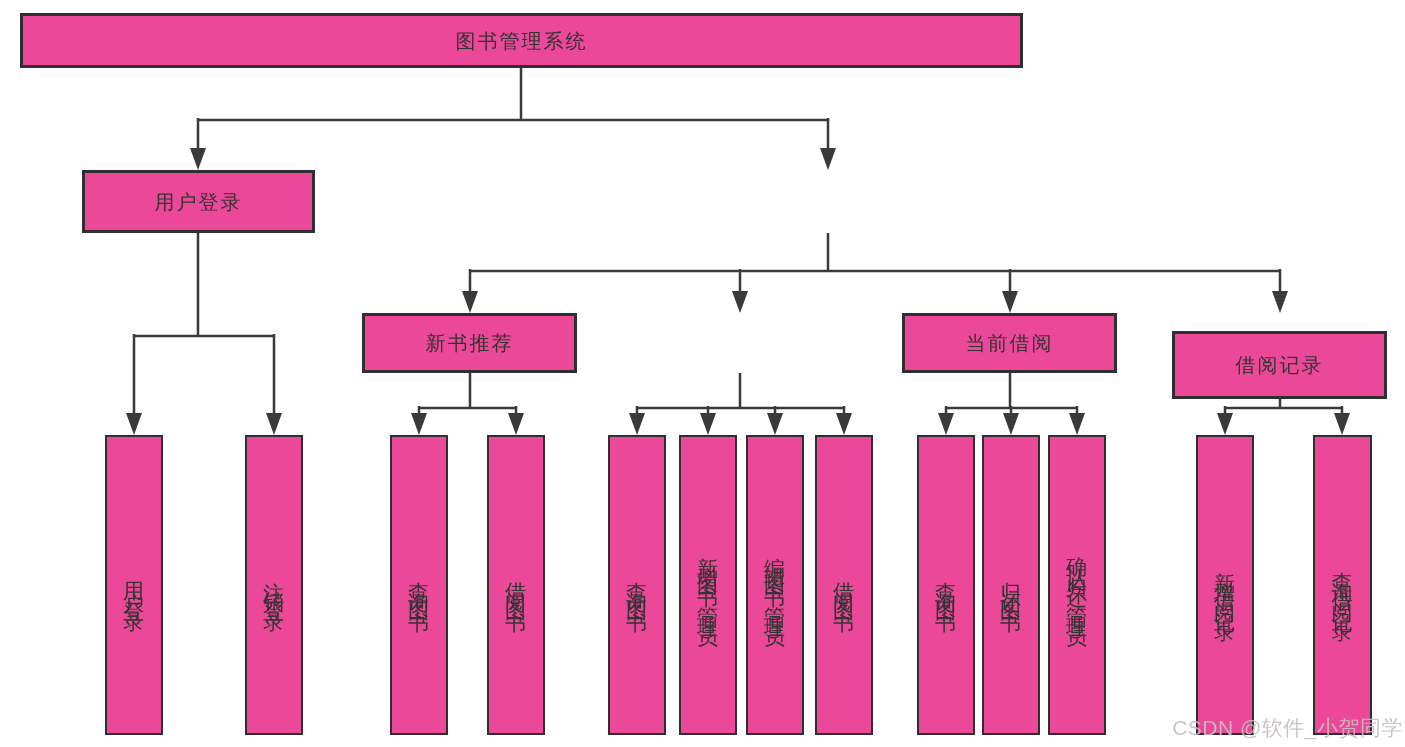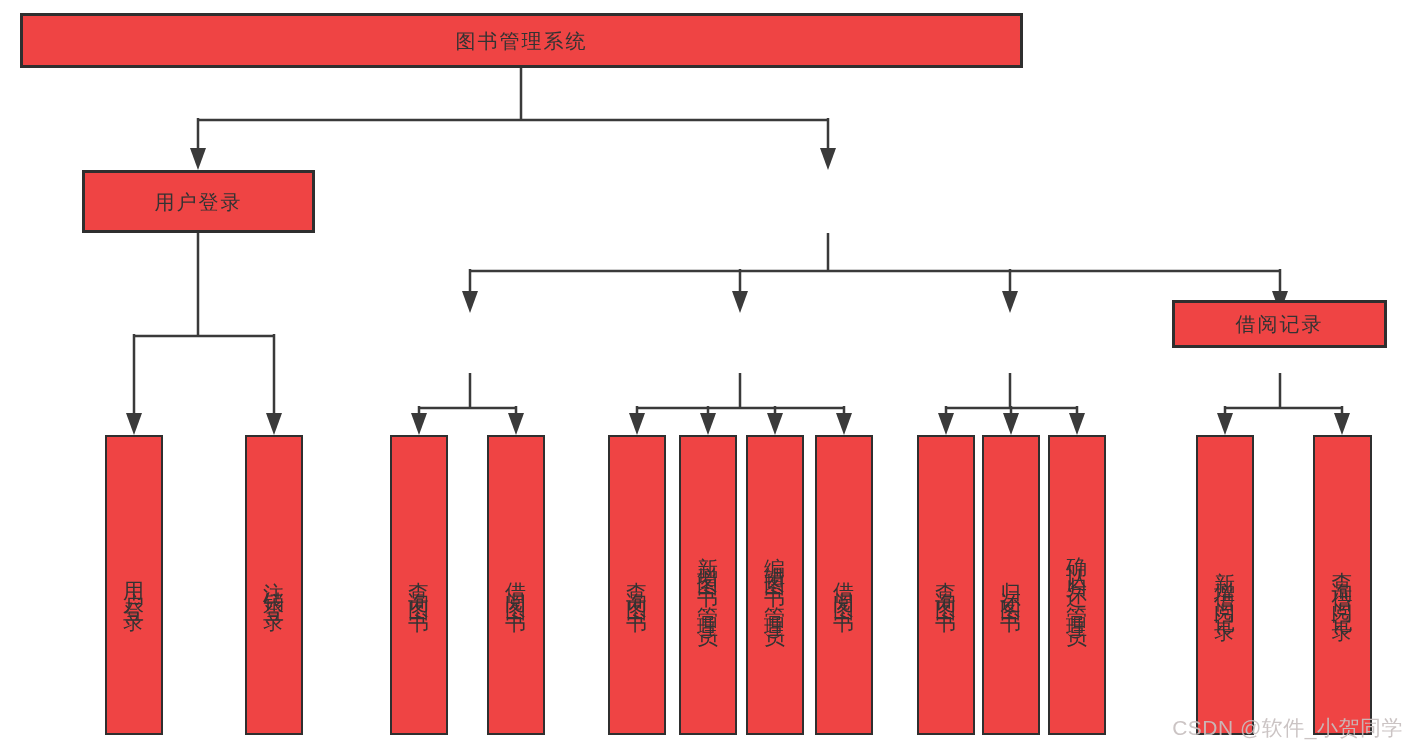--- a/index.html
+++ b/index.html
@@ -2,21 +2,21 @@
 <html><head>
 <meta charset="utf-8">
 <style>
   html,body{margin:0;padding:0;background:#ffffff;}
   .stage{
     position:relative;width:1405px;height:747px;background:#ffffff;
     font-family:"Liberation Sans",sans-serif;overflow:hidden;
   }
   .stage svg{position:absolute;left:0;top:0;z-index:1;}
   .node{
-    position:absolute;box-sizing:border-box;background:#ef4444;
+    position:absolute;box-sizing:border-box;background:#ec4899;
     border:3px solid #2f2f2f;display:flex;align-items:center;justify-content:center;
     z-index:2;color:#333333;
   }
   .hbox span{
     font-size:20px;letter-spacing:2px;color:#333333;white-space:nowrap;line-height:1;
   }
   .vbox{border-width:2.5px;}
   .vbox span{
     writing-mode:vertical-rl;text-orientation:mixed;
     font-size:21px;letter-spacing:10px;line-height:1;color:#333333;white-space:nowrap;
@@ -65,21 +65,27 @@
   </svg>
 
   <div class="node hbox" style="left:20px;top:13px;width:1003px;height:55px">
     <span>图书管理系统</span>
   </div>
 
   <div class="node hbox" style="left:82px;top:170px;width:233px;height:63px">
     <span>用户登录</span>
   </div>
 
-  <div class="node hbox" style="left:1172px;top:300px;width:215px;height:48px">
+  <div class="node hbox" style="left:362px;top:313px;width:215px;height:60px">
+    <span>新书推荐</span>
+  </div>
+  <div class="node hbox" style="left:902px;top:313px;width:215px;height:60px">
+    <span>当前借阅</span>
+  </div>
+  <div class="node hbox" style="left:1172px;top:331px;width:215px;height:68px">
     <span>借阅记录</span>
   </div>
 
   <div class="node vbox" style="left:105px;top:435px;width:58px;height:300px">
     <span>用户登录</span>
   </div>
   <div class="node vbox" style="left:245px;top:435px;width:58px;height:300px">
     <span>注销登录</span>
   </div>
 

